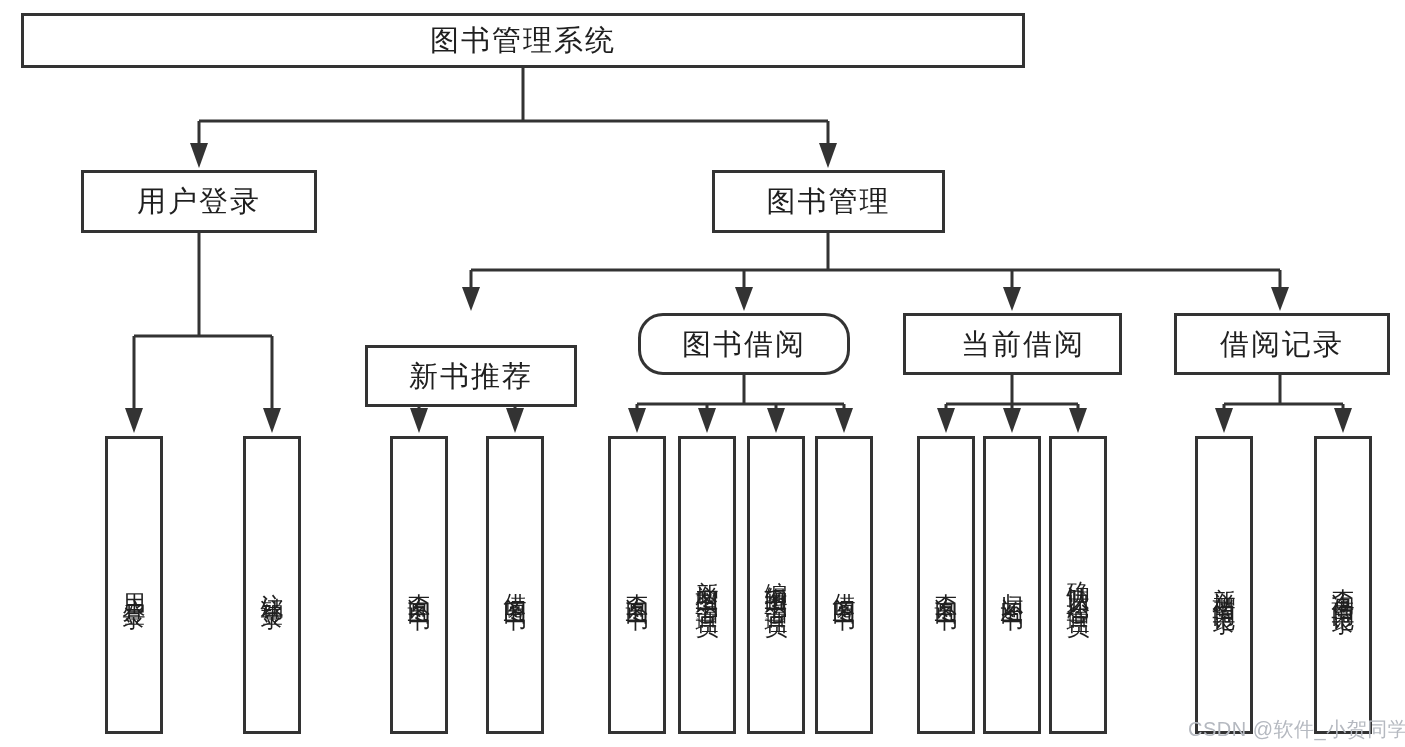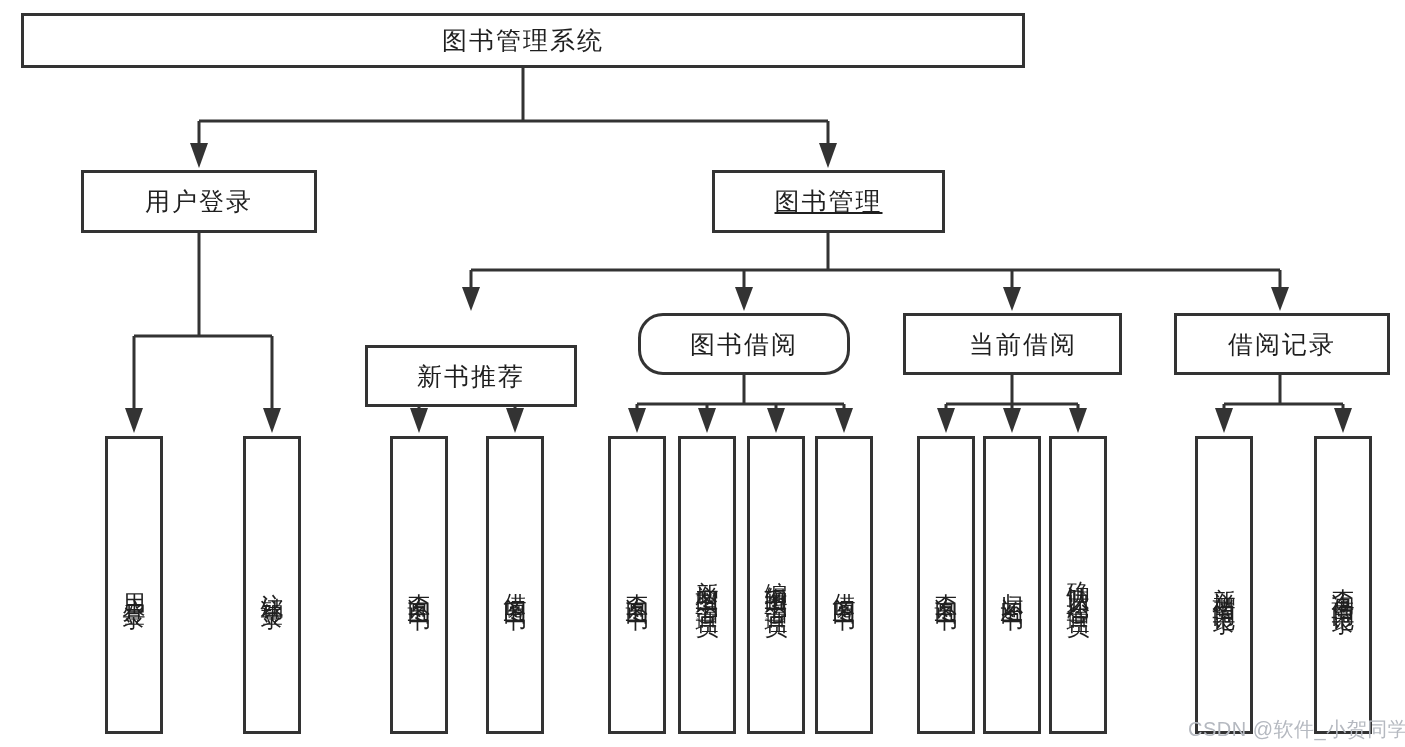--- a/index.html
+++ b/index.html
@@ -21,21 +21,21 @@
     box-sizing: border-box;
     background: #ffffff;
     border: 3px solid #333333;
     display: flex;
     align-items: center;
     justify-content: center;
     color: #1f1f1f;
     text-align: center;
   }
   .h-box {
-    font-size: 25px;
+    font-size: 29px;
     letter-spacing: 2px;
     line-height: 1;
   }
   .v-box {
     writing-mode: vertical-lr;
     text-orientation: mixed;
     font-size: 23px;
     letter-spacing: 5px;
     line-height: 1;
   }
@@ -97,21 +97,21 @@
       <polygon points="1069,408 1087,408 1078,433"></polygon>
 
       <polygon points="1215,408 1233,408 1224,433"></polygon>
       <polygon points="1334,408 1352,408 1343,433"></polygon>
     </g>
   </svg>
 
   <div class="box h-box" style="left:21px; top:13px; width:1004px; height:55px;">图书管理系统</div>
 
   <div class="box h-box" style="left:81px; top:170px; width:236px; height:63px;">用户登录</div>
-  <div class="box h-box" style="left:712px; top:170px; width:233px; height:63px;text-decoration:underline;">图书管理</div>
+  <div class="box h-box" style="left:712px; top:170px; width:233px; height:63px;">图书管理</div>
 
   <div class="box h-box" style="left:365px; top:313px; width:212px; height:62px;margin-top:32px;">新书推荐</div>
   <div class="box h-box" style="left:638px; top:313px; width:212px; height:62px;border-radius:25px;">图书借阅</div>
   <div class="box h-box" style="left:903px; top:313px; width:219px; height:62px;padding-left:21px;">当前借阅</div>
   <div class="box h-box" style="left:1174px; top:313px; width:216px; height:62px;">借阅记录</div>
 
   <div class="box v-box" style="left:105px; top:436px; width:58px; height:298px;">用户登录</div>
   <div class="box v-box" style="left:243px; top:436px; width:58px; height:298px;">注销登录</div>
 
   <div class="box v-box" style="left:390px; top:436px; width:58px; height:298px;">查询图书</div>

